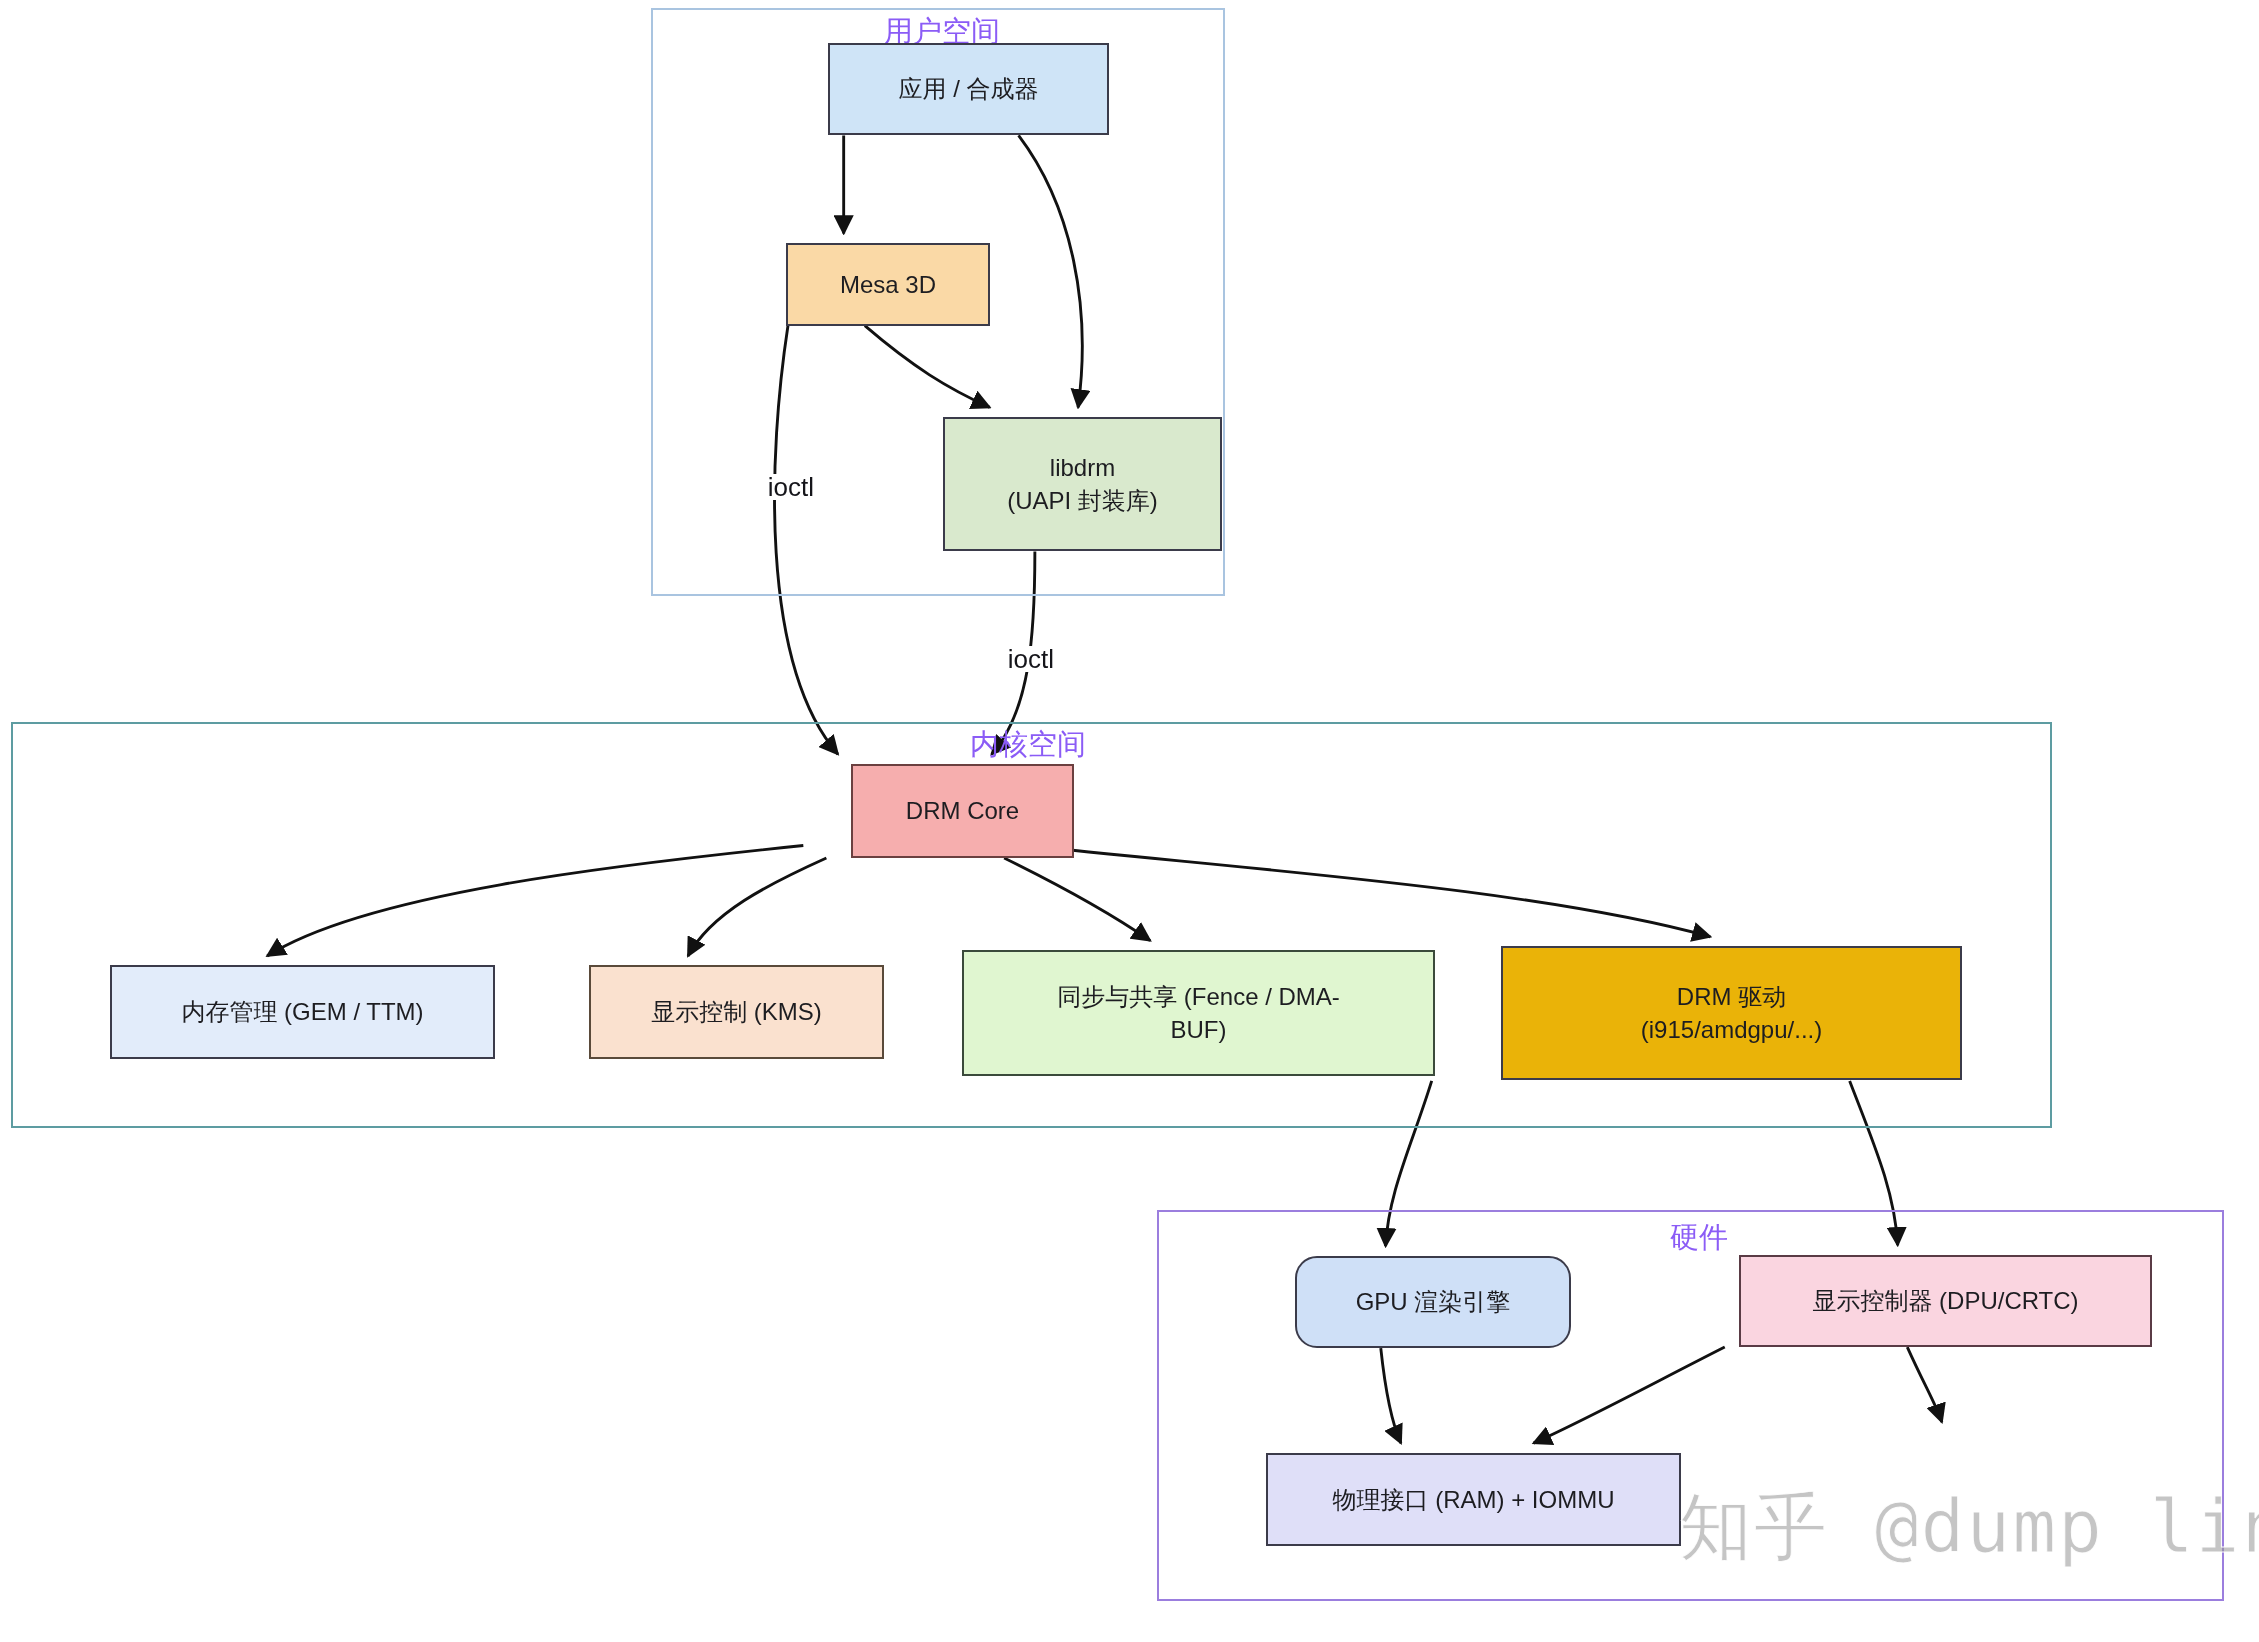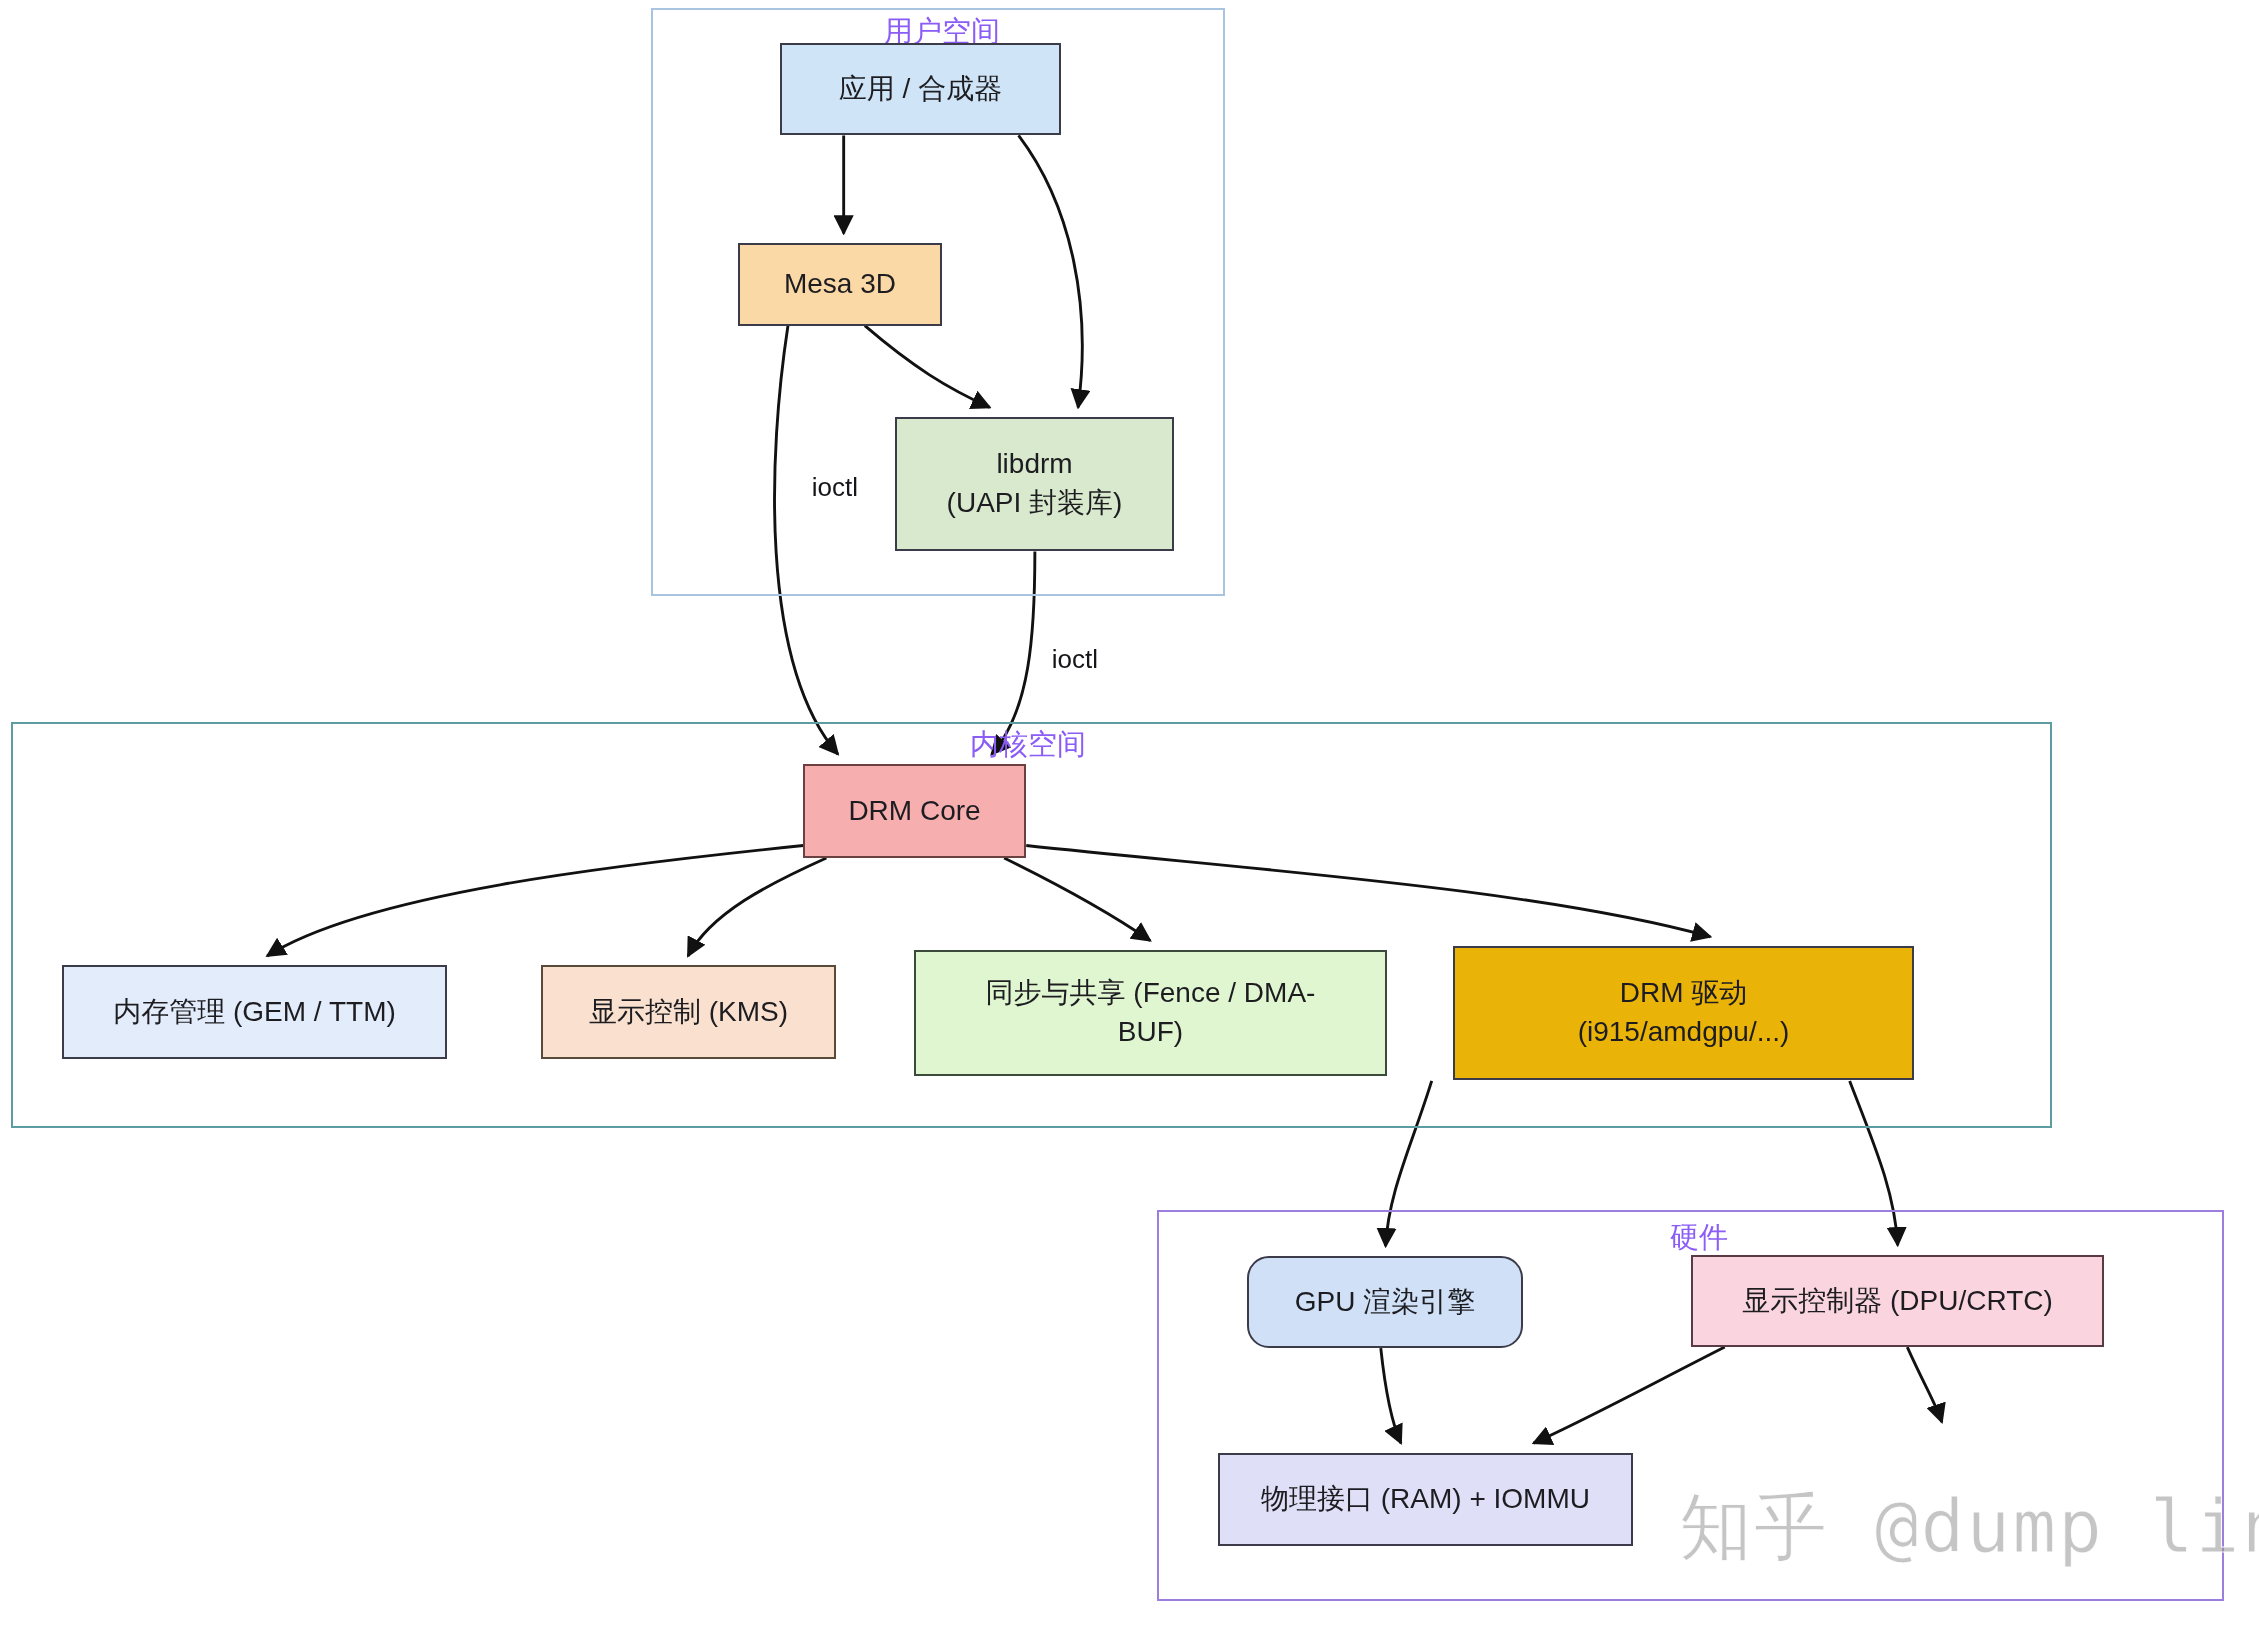--- a/index.html
+++ b/index.html
@@ -37,34 +37,34 @@
   }
   .node {
     position: absolute;
     box-sizing: border-box;
     border: 2.9px solid #3b3b4a;
     display: flex;
     align-items: center;
     justify-content: center;
     text-align: center;
     color: #1d1d21;
-    font-size: 28px;
+    font-size: 24px;
     line-height: 1.38;
     padding: 3.8px 9.6px;
+    margin-left: 48px;
   }
   .node span { display: block; }
   .edge-label {
     position: absolute;
     font-size: 26px;
     color: #15151a;
     background: #ffffff;
     padding: 0 3.8px;
     white-space: nowrap;
     line-height: 1;
-    margin-left: 44px;
   }
   #watermark {
     position: absolute;
     left: 1679px;
     top: 1479px;
     font-size: 73px;
     letter-spacing: 1.9px;
     color: rgba(150,150,150,0.55);
     white-space: nowrap;
     font-family: "DejaVu Sans Mono", monospace;

